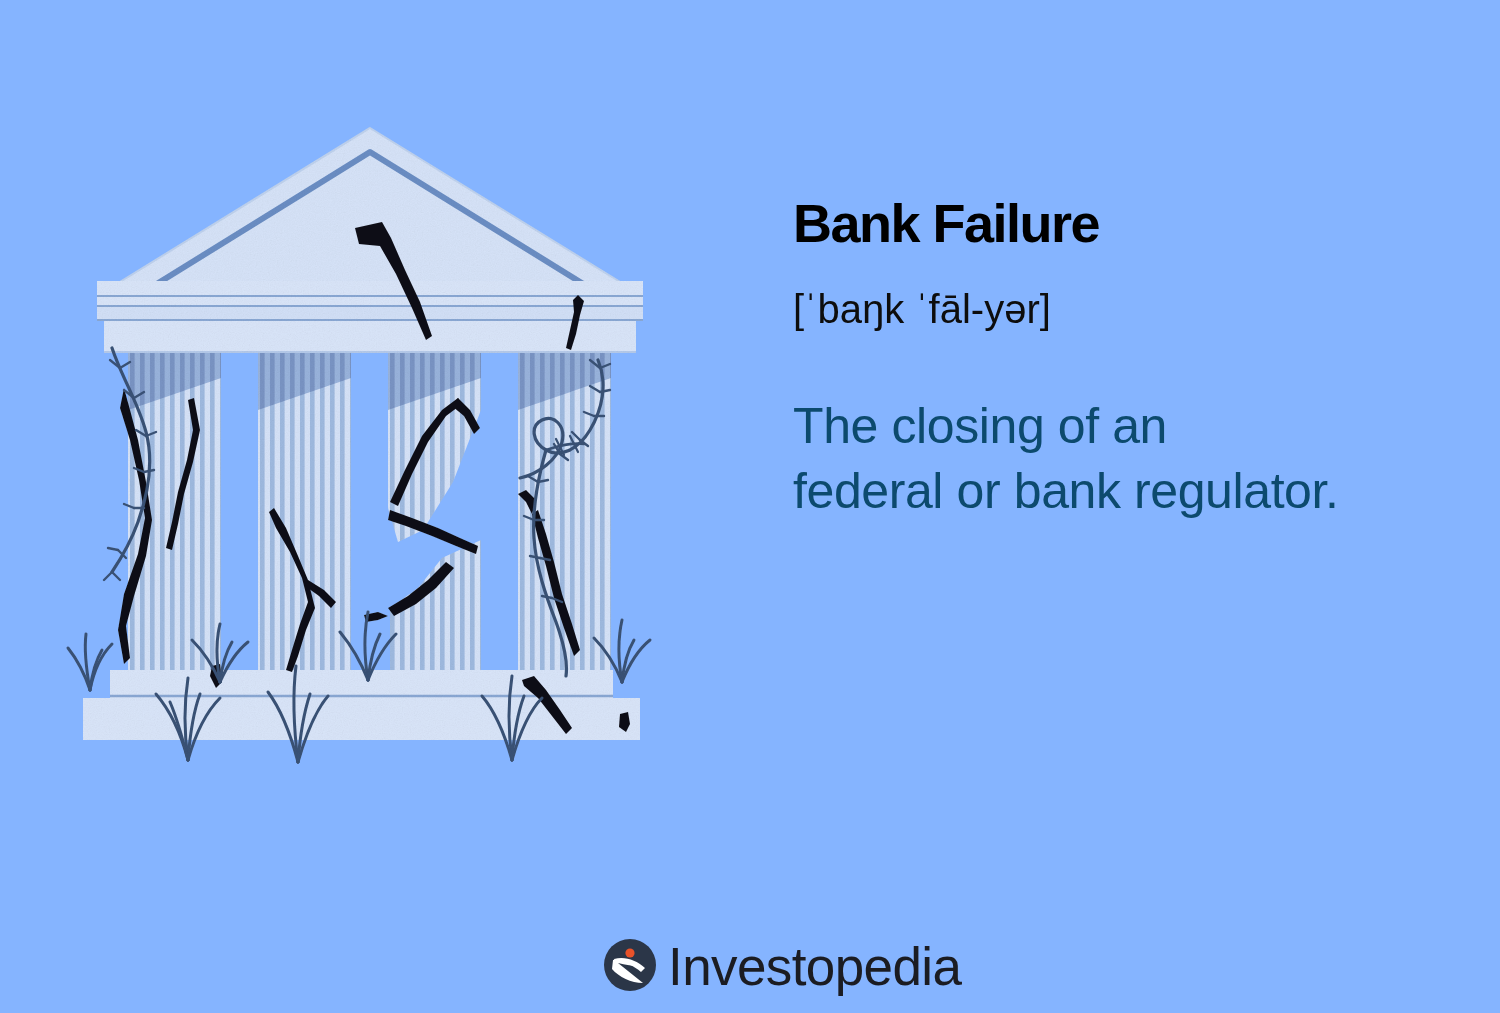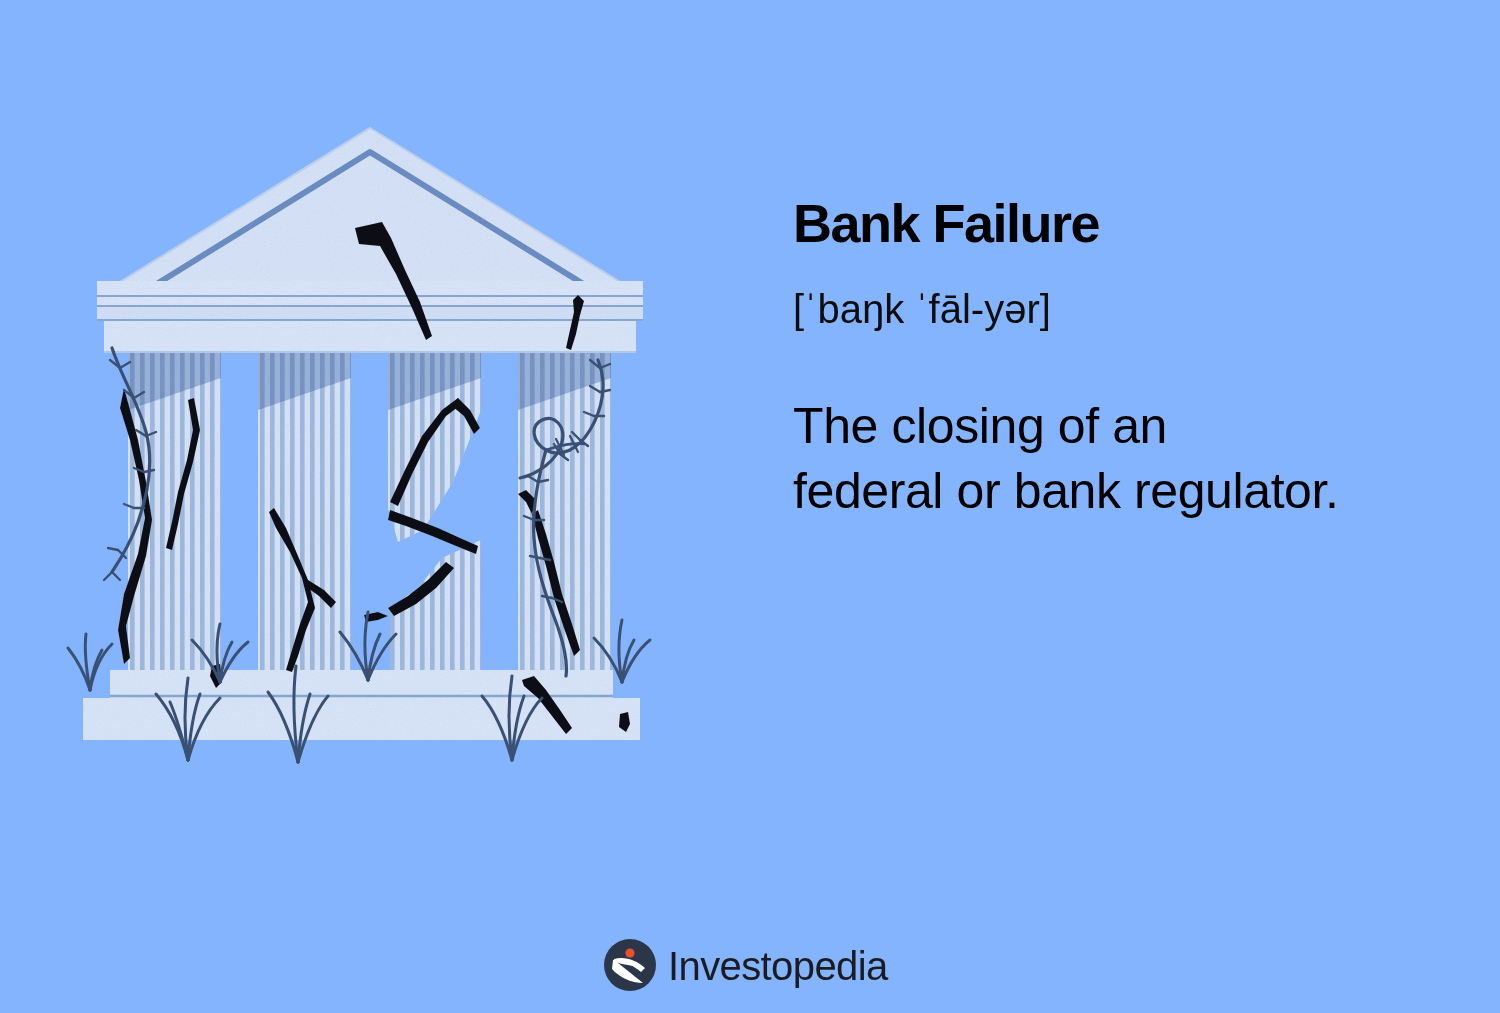--- a/index.html
+++ b/index.html
@@ -44,35 +44,35 @@
     letter-spacing:0px;
     color:#0d0d0d;
     white-space:nowrap;
   }
   #definition {
     margin-top:62px;
     font-size:50px;
     font-weight:400;
     line-height:1.30;
     letter-spacing:-0.4px;
-    color:#000000;
+    color:#0c4a6e;
   }
   #definition .defline { display:block; white-space:nowrap; }
 
   
   #logo {
     position:absolute;
     left:603px; top:938px;
     display:flex;
     align-items:center;
     gap:11px;
   }
   #logo-mark { width:54px; height:54px; display:block; }
   #logo-word {
-    font-size:40px;
+    font-size:53px;
     font-weight:400;
     letter-spacing:-0.6px;
     color:#1b1c22;
     line-height:1;
     position:relative;
     top:1px;
   }
 </style>
 </head>
 <body>

